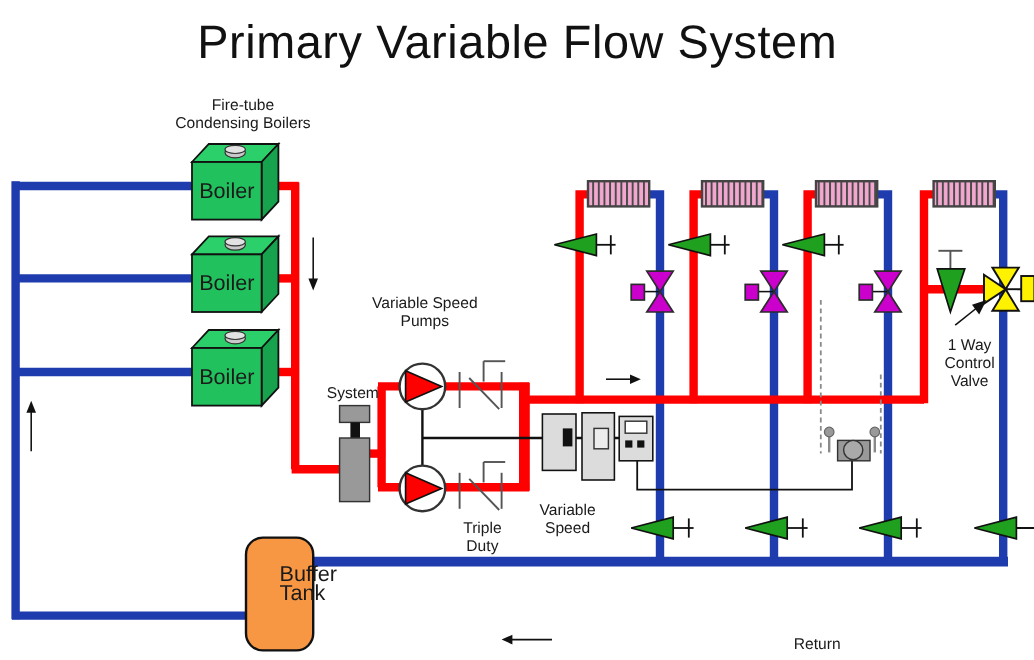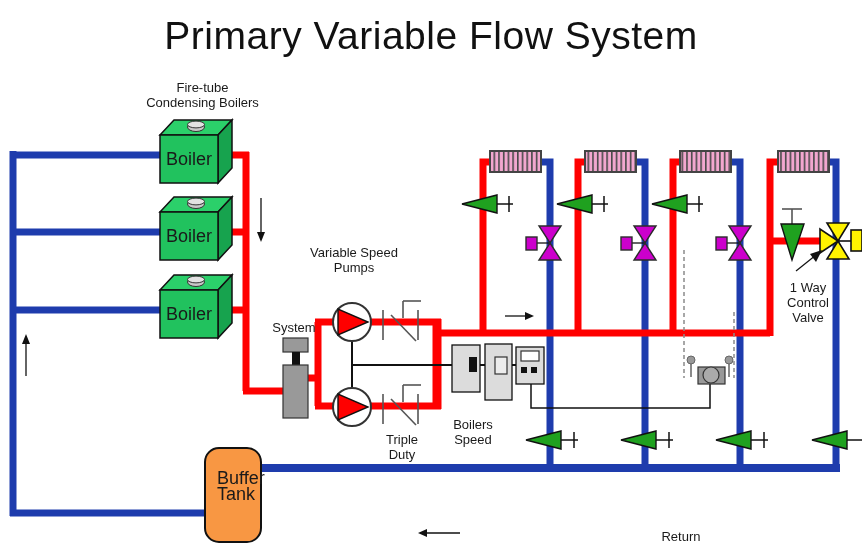--- a/index.html
+++ b/index.html
@@ -277,25 +277,25 @@
 
     <div class="lbl eq-lbl" style="left:160px;top:151px;width:58px;">Boiler</div>
     <div class="lbl eq-lbl" style="left:160px;top:228px;width:58px;">Boiler</div>
     <div class="lbl eq-lbl" style="left:160px;top:306px;width:58px;">Boiler</div>
 
     <div class="lbl" style="left:289px;top:245px;width:130px;">Variable Speed
 Pumps</div>
 
     <div class="lbl" style="left:270px;top:320px;width:48px;">System</div>
 
-    <div class="lbl" style="left:440px;top:417px;width:66px;">Boilers
+    <div class="lbl" style="left:440px;top:417px;width:66px;">Variable
 Speed</div>
 
     <div class="lbl" style="left:774px;top:280px;width:68px;">1 Way
 Control
 Valve</div>
 
-    <div class="lbl eq-lbl" style="left:205px;top:470px;width:32px;padding-left:12px;">Buffer
+    <div class="lbl eq-lbl" style="left:221px;top:470px;width:32px;padding-left:12px;">Buffer
 Tank</div>
 
     <div class="lbl" style="left:654px;top:529px;width:54px;">Return</div>
   </div>
 </div>
 
 </body></html>

